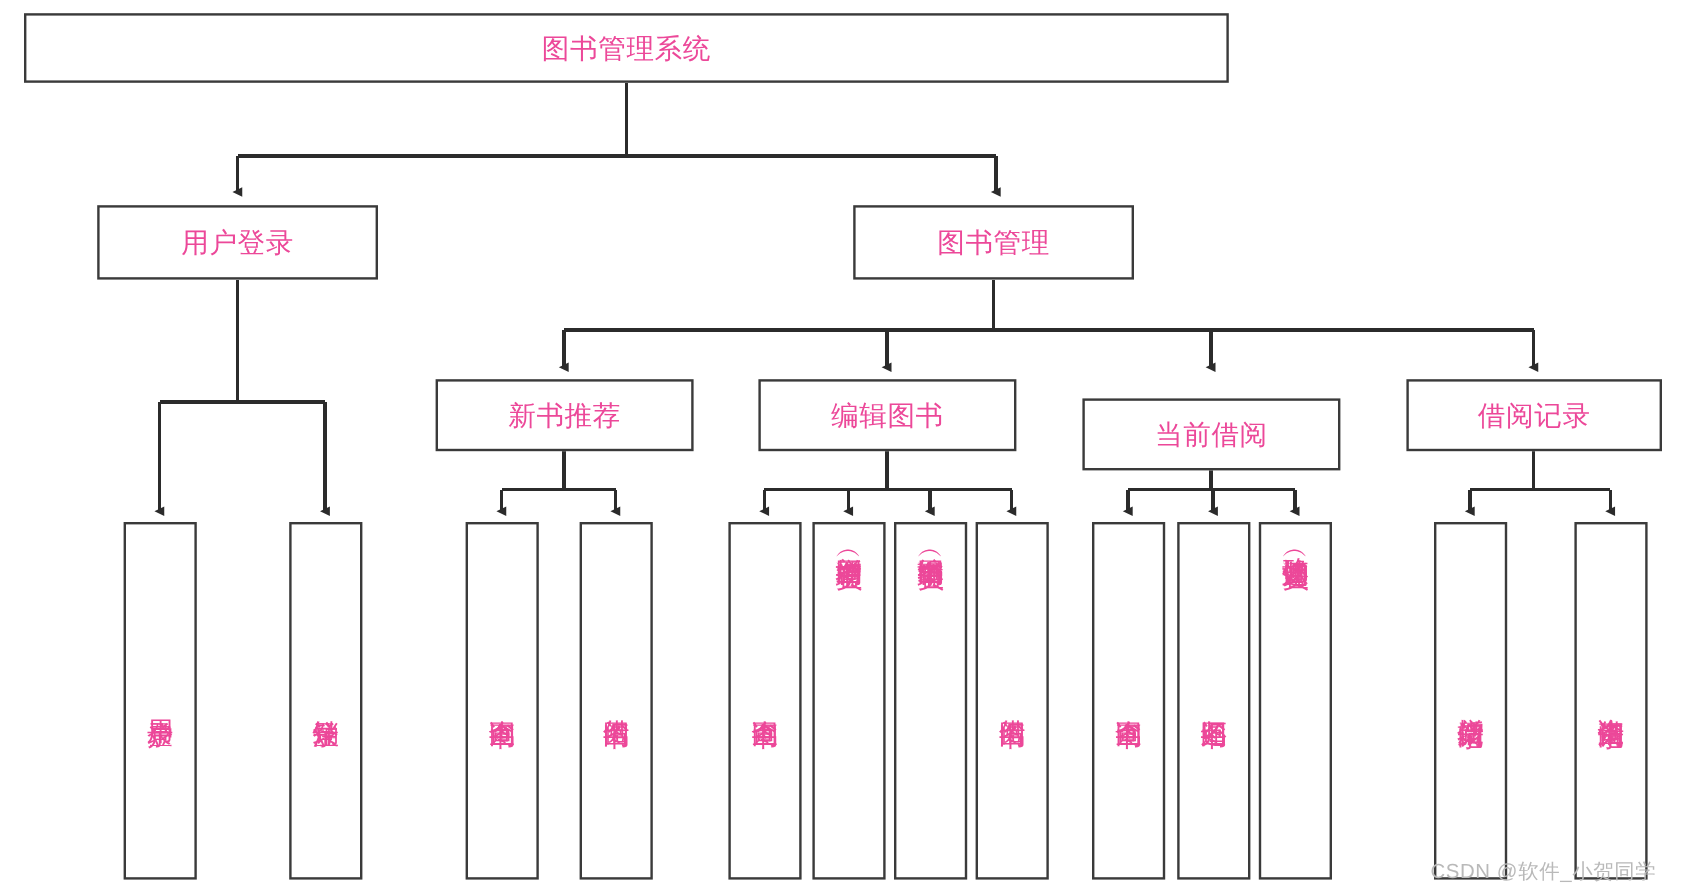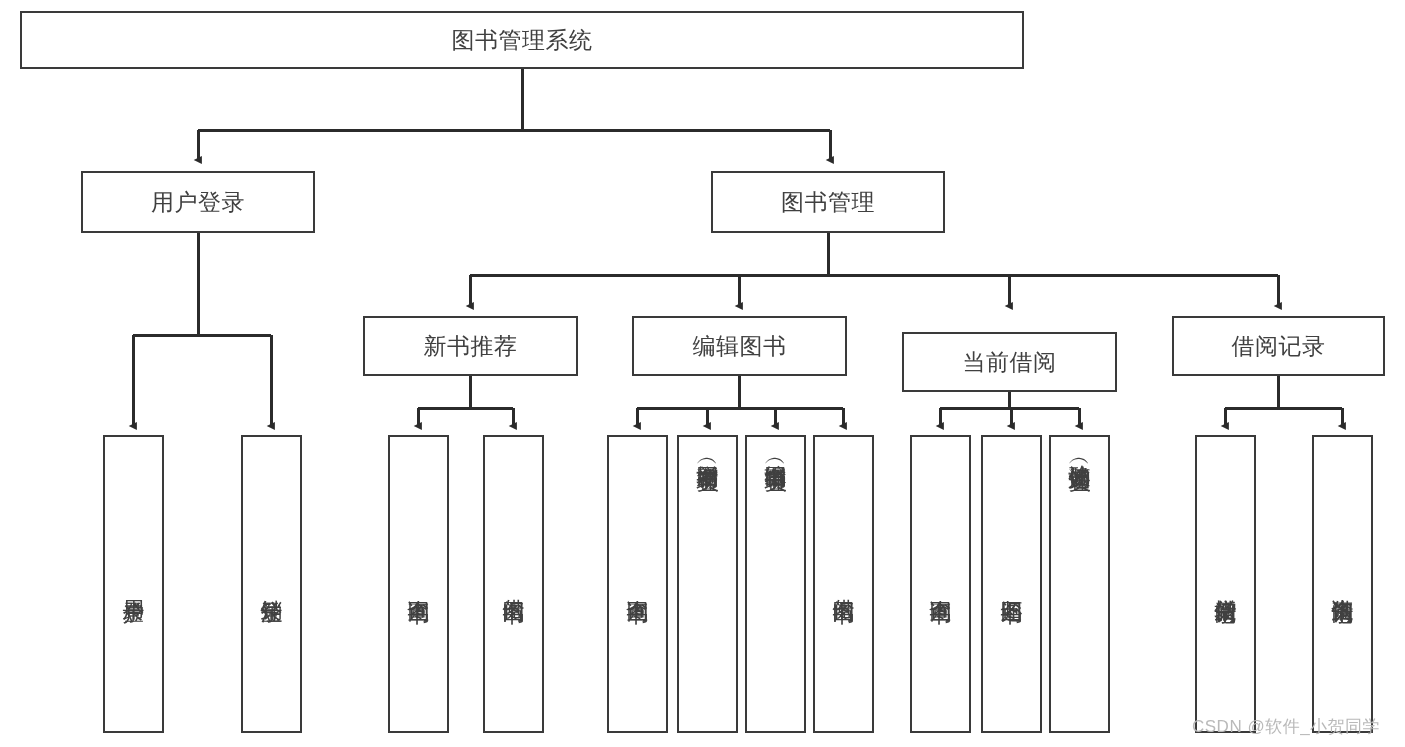--- a/index.html
+++ b/index.html
@@ -27,21 +27,21 @@
     pointer-events: none;
   }
   .node {
     position: absolute;
     box-sizing: border-box;
     background: #ffffff;
     border: 2px solid #3a3a3a;
     display: flex;
     align-items: center;
     justify-content: center;
-    color: #404040;
+    color: #ec4899;
   }
   .node-h {
     font-size: 23px;
     line-height: 1.15;
     letter-spacing: 0.5px;
     white-space: nowrap;
   }
   .node-v {
     font-size: 22px;
     line-height: 1.18;

